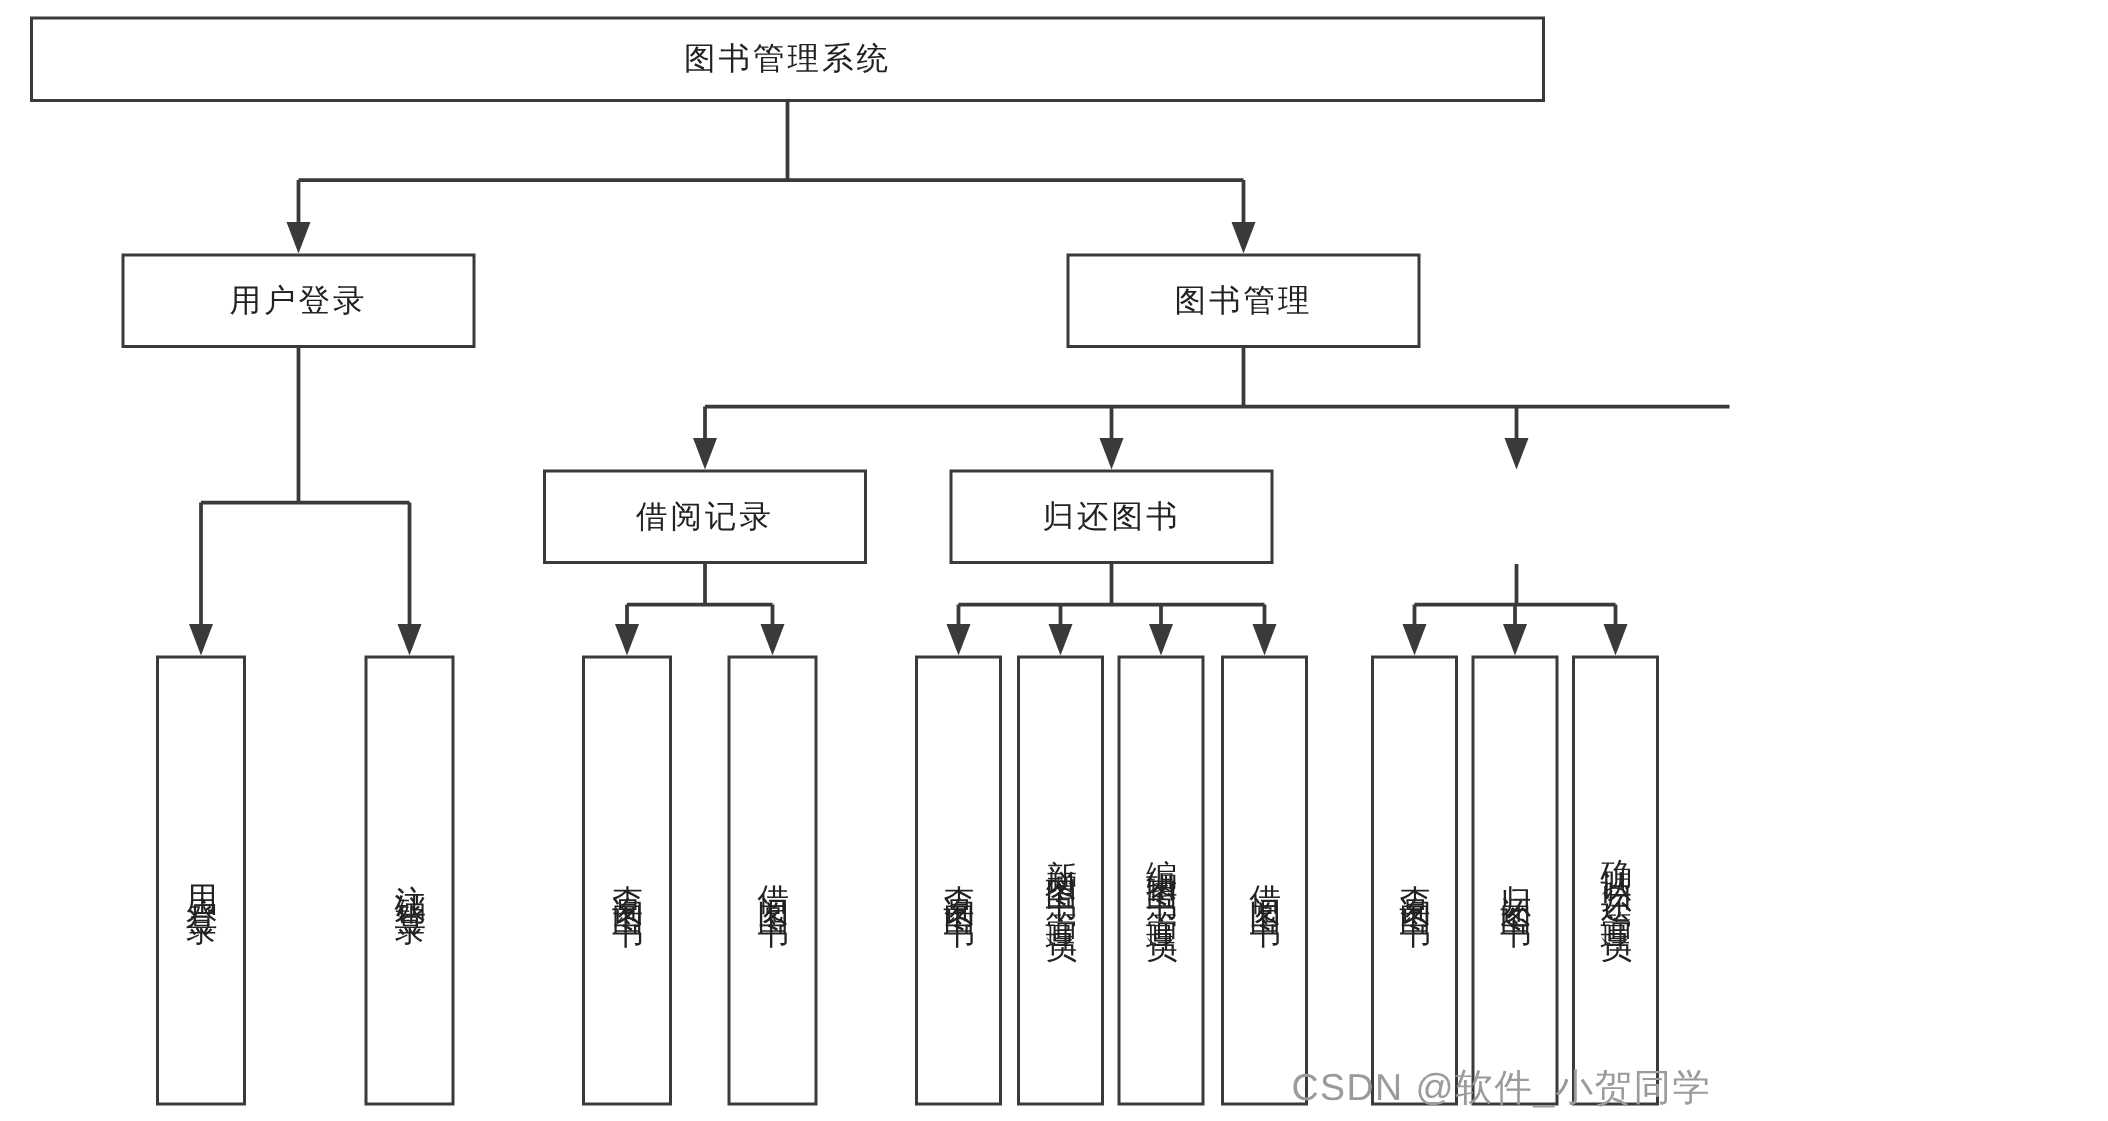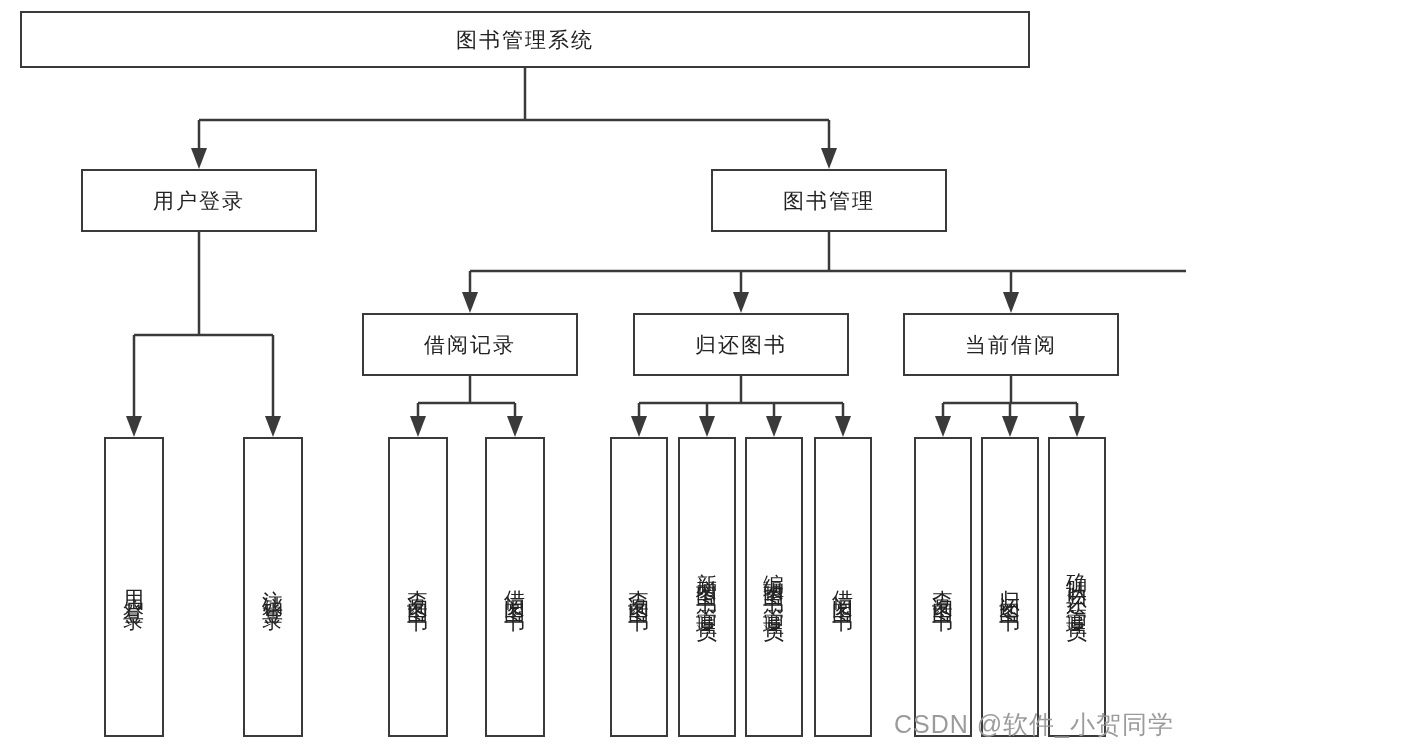--- a/index.html
+++ b/index.html
@@ -7,21 +7,20 @@
     padding: 0;
     background: #ffffff;
     font-family: "Liberation Sans", "DejaVu Sans", sans-serif;
   }
   .stage {
     position: relative;
     width: 1153px;
     height: 747px;
     background: #ffffff;
     overflow: hidden;
-    padding-left: 33px;
   }
   .wires {
     position: absolute;
     left: 0;
     top: 0;
     width: 1405px;
     height: 747px;
     pointer-events: none;
   }
   .node {
@@ -113,23 +112,20 @@
   <div class="node h" style="left:711px;top:169px;width:236px;height:63px">
     <span>图书管理</span>
   </div>
 
   <div class="node h" style="left:362px;top:313px;width:216px;height:63px">
     <span>借阅记录</span>
   </div>
   <div class="node h" style="left:633px;top:313px;width:216px;height:63px">
     <span>归还图书</span>
   </div>
-  <div class="node h" style="left:903px;top:313px;width:216px;height:63px">
-    <span>当前借阅</span>
-  </div>
 
   <div class="node v" style="left:104px;top:437px;width:60px;height:300px">
     <span>用户登录</span>
   </div>
   <div class="node v" style="left:243px;top:437px;width:60px;height:300px">
     <span>注销登录</span>
   </div>
 
   <div class="node v" style="left:388px;top:437px;width:60px;height:300px">
     <span>查询图书</span>

